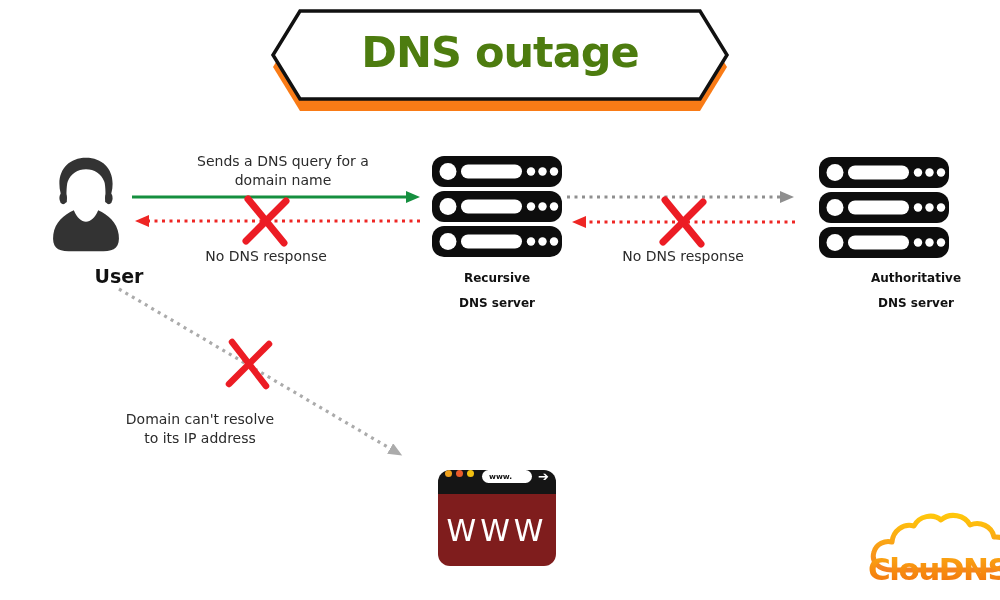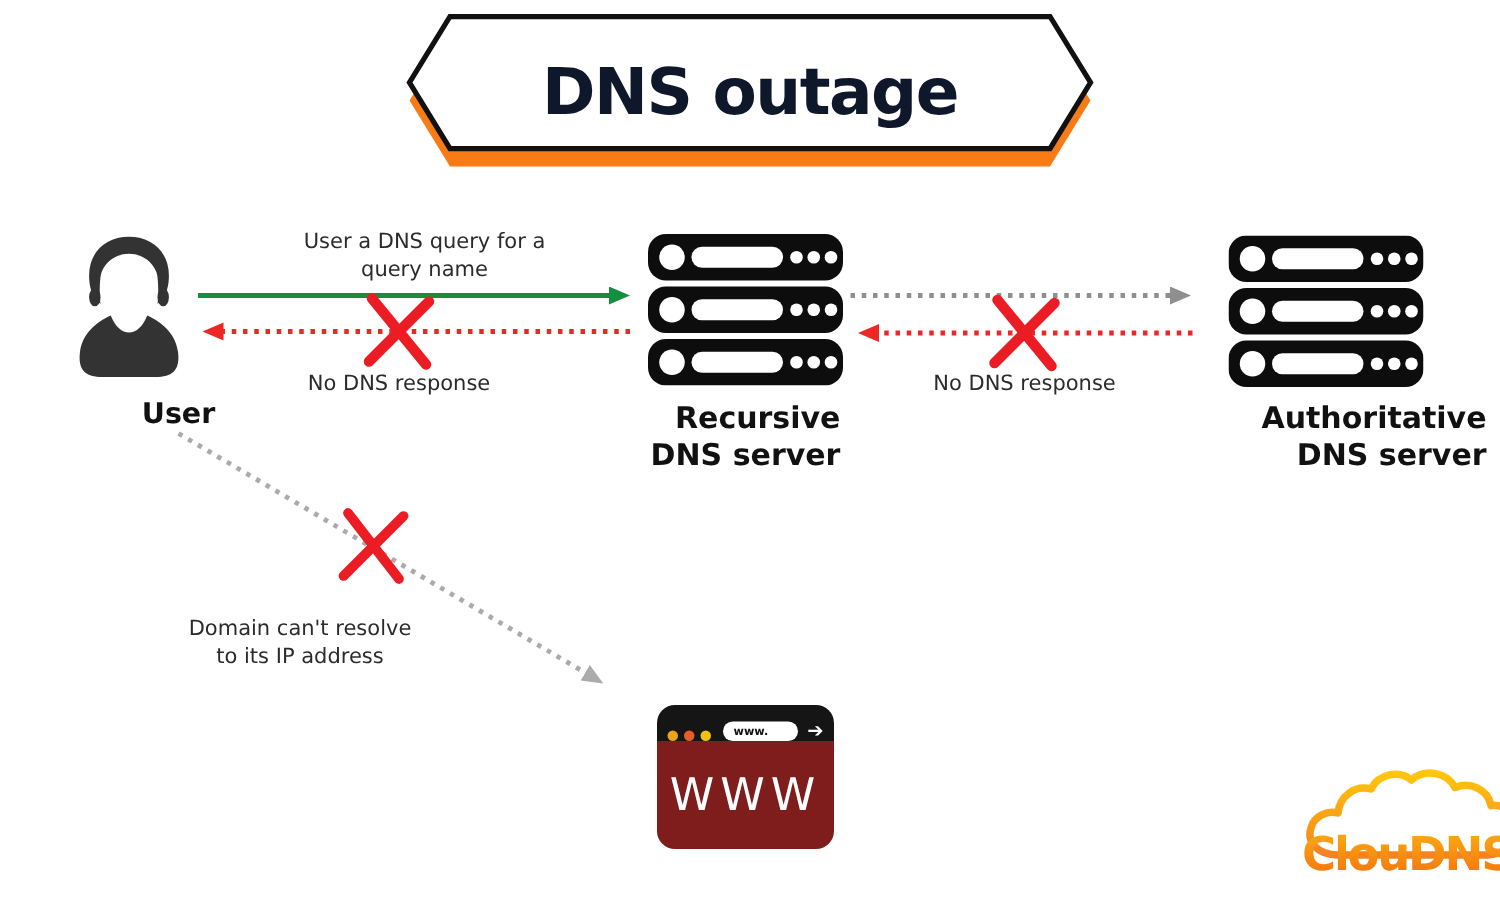--- a/index.html
+++ b/index.html
@@ -10,50 +10,50 @@
     background:#ffffff;
     overflow:hidden;
     font-family:"DejaVu Sans","Liberation Sans",sans-serif;
   }
   .abs { position:absolute; }
 
   
   .banner { left:270px; top:5px; width:460px; height:114px; }
   .banner svg { position:absolute; left:0; top:0; }
   .banner-title {
-    position:absolute; left:0; top:10px; width:100%; height:94px;
+    position:absolute; left:0; top:0; width:100%; height:94px;
     display:flex; align-items:center; justify-content:center;
-    font-size:43px; font-weight:800; letter-spacing:-1px; color:#0f172a;text-align:center;
+    font-size:43px; font-weight:800; letter-spacing:-1px; color:#4d7c0f;text-align:center;
   }
 
   
   #connectors { left:0; top:0; width:1000px; height:600px; pointer-events:none; }
 
   
   .edge-label {
     position:absolute; transform:translateX(-50%);
     font-size:14px; line-height:19px; color:#2b2b2b;
     text-align:center; white-space:nowrap;
   }
   .node-label {
     position:absolute; transform:translateX(-50%);
     font-weight:700; color:#111; text-align:center; white-space:nowrap;
   }
   .node-label.user  { font-size:19px; }
-  .node-label.srv   { font-size:20px; line-height:25px;text-align:right; }
+  .node-label.srv   { font-size:12px; line-height:25px; }
 
   
   .browser {
     left:438px; top:470px; width:118px; height:96px;
     border-radius:12px; overflow:hidden;
     display:flex; flex-direction:column;
   }
   .browser-bar {
     height:24px; background:#151515; flex:0 0 24px;
-    display:flex; align-items:flex-end; padding:0 7px;
+    display:flex; align-items:flex-start; padding:0 7px;
   }
   .b-dot { width:7px; height:7px; border-radius:50%; margin-right:4px; }
   .b-pill {
     margin-left:4px; width:50px; height:13px; border-radius:7px;
     background:#ffffff; display:flex; align-items:center;
     padding-left:7px; font-size:7.5px; font-weight:700; color:#111;
   }
   .b-arrow { margin-left:auto; color:#ffffff; font-size:13px; font-weight:700; line-height:1; }
   .browser-body {
     flex:1; background:#7f1d1d;
@@ -175,22 +175,22 @@
       <circle cx="110.5" cy="85.5" r="4.2"></circle>
       <circle cx="122" cy="85.5" r="4.2"></circle>
   </g>
 </svg>
 <div class="node-label srv" style="left:884px; top:266px;margin-left:32px;">
   <div>Authoritative</div>
   <div>DNS server</div>
 </div>
 
 <div class="edge-label" style="left:283px; top:152px;">
-  <div>User a DNS query for a</div>
-  <div>query name</div>
+  <div>Sends a DNS query for a</div>
+  <div>domain name</div>
 </div>
 <div class="edge-label" style="left:266px; top:247px;">No DNS response</div>
 <div class="edge-label" style="left:683px; top:247px;">No DNS response</div>
 <div class="edge-label" style="left:200px; top:410px;">
   <div>Domain can't resolve</div>
   <div>to its IP address</div>
 </div>
 
 <div class="abs browser">
   <div class="browser-bar">

